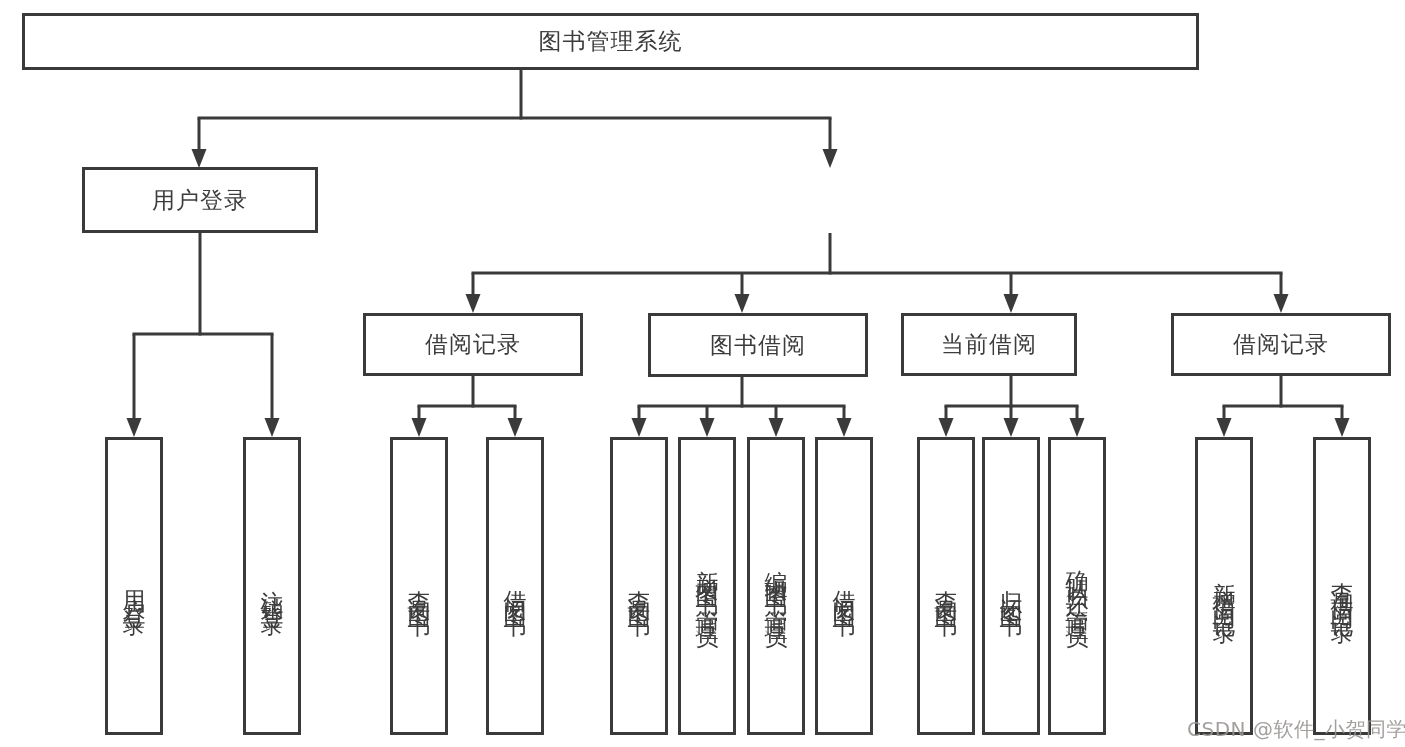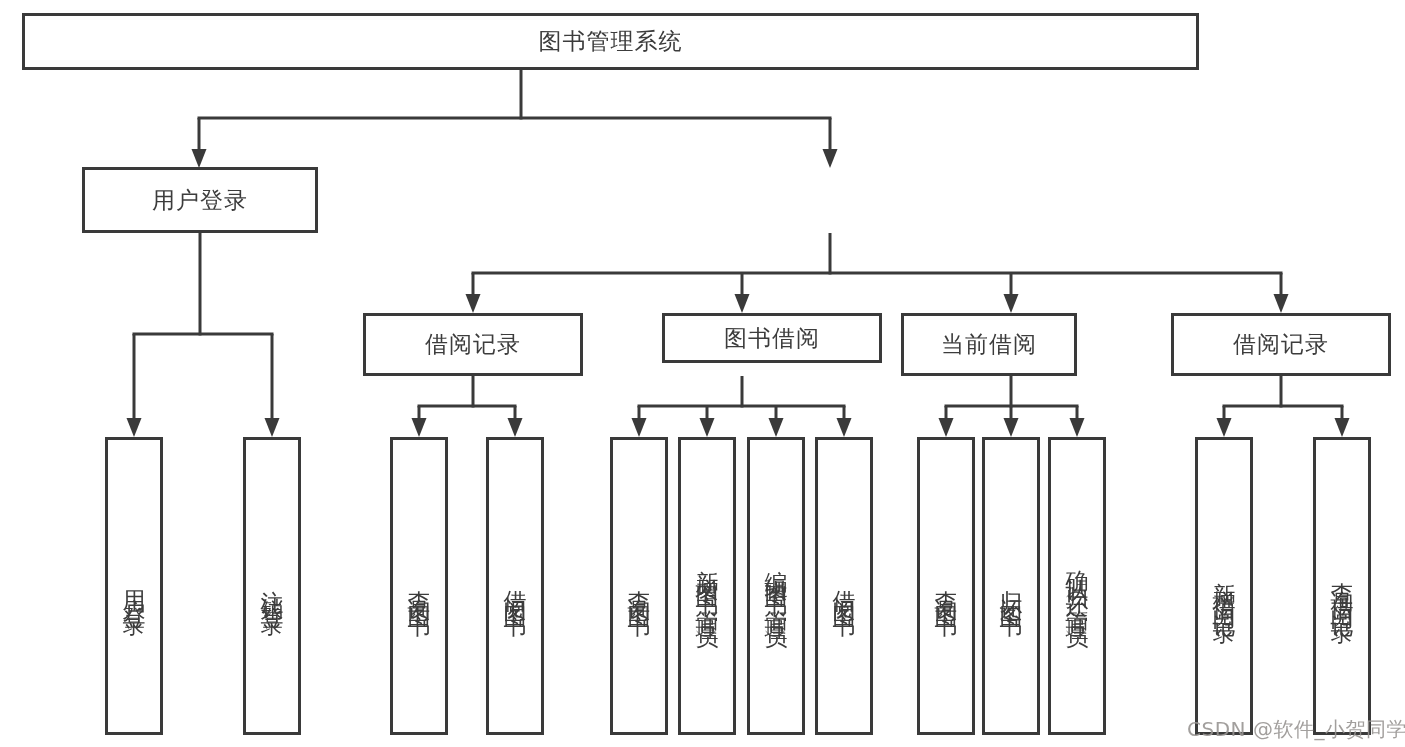--- a/index.html
+++ b/index.html
@@ -108,21 +108,21 @@
       <polygon points="1216.5,418 1231.5,418 1224,437"></polygon>
       <polygon points="1334.5,418 1349.5,418 1342,437"></polygon>
     </g>
   </svg>
 
   <div class="box hbox" style="left:22px;top:13px;width:1177px;height:57px">图书管理系统</div>
 
   <div class="box hbox" style="left:82px;top:167px;width:236px">用户登录</div>
 
   <div class="box hbox" style="left:363px;top:313px;width:220px;height:63px">借阅记录</div>
-  <div class="box hbox" style="left:662px;top:313px;width:220px;height:50px">图书借阅</div>
+  <div class="box hbox" style="left:648px;top:313px;width:220px;height:64px">图书借阅</div>
   <div class="box hbox" style="left:901px;top:313px;width:176px;height:63px">当前借阅</div>
   <div class="box hbox" style="left:1171px;top:313px;width:220px;height:63px">借阅记录</div>
 
   <div class="box leaf" style="left:105px">用户登录</div>
   <div class="box leaf" style="left:243px">注销登录</div>
 
   <div class="box leaf" style="left:390px">查询图书</div>
   <div class="box leaf" style="left:486px">借阅图书</div>
 
   <div class="box leaf" style="left:610px">查询图书</div>

